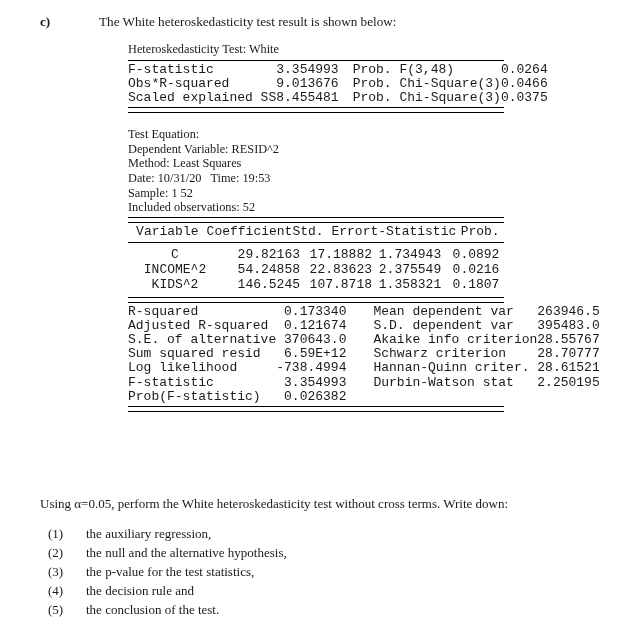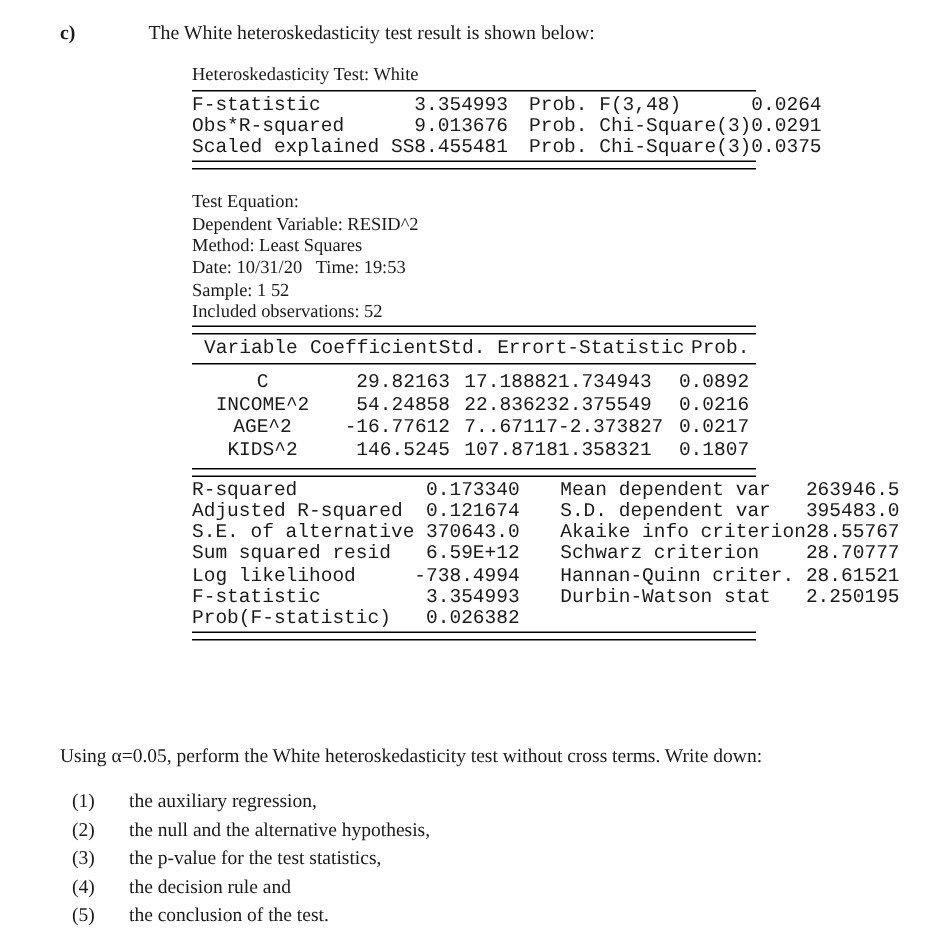--- a/index.html
+++ b/index.html
@@ -90,21 +90,21 @@
     margin-bottom: 1px;
   }
   .ev-info div { white-space: pre; }
 
   
   .t-coef td, .t-coef th { line-height: 14.6px; }
   .t-coef .h { text-align: center; }
   .t-coef td.v1 { text-align: center; width: 94px; }
   .t-coef td.v2 { text-align: right;  width: 78px; }
   .t-coef td.v3 { text-align: right;  width: 72px; }
-  .t-coef td.v4 { text-align: left;  width: 76px; }
+  .t-coef td.v4 { text-align: center;  width: 76px; }
   .t-coef td.v5 { text-align: center;  width: 56px; }
   .t-coef .hdrrow td { padding-bottom: 1px; }
   .t-coef .bodyrow td { padding-top: 0.5px; }
 
   
   .t-stats td.s1 { text-align: left;  width: 116px; }
   .t-stats td.s2 { text-align: right; width: 70px; padding-right: 27px; }
   .t-stats td.s3 { text-align: left;  width: 127px; }
   .t-stats td.s4 { text-align: right; width: 60px; }
   .gap-xs { height: 2px; }
@@ -159,21 +159,21 @@
         <tr>
           <td class="c1">F-statistic</td>
           <td class="c2">3.354993</td>
           <td class="c3">Prob. F(3,48)</td>
           <td class="c4">0.0264</td>
         </tr>
         <tr>
           <td class="c1">Obs*R-squared</td>
           <td class="c2">9.013676</td>
           <td class="c3">Prob. Chi-Square(3)</td>
-          <td class="c4">0.0291</td>
+          <td class="c4">0.0466</td>
         </tr>
         <tr>
           <td class="c1">Scaled explained SS</td>
           <td class="c2">8.455481</td>
           <td class="c3">Prob. Chi-Square(3)</td>
           <td class="c4">0.0375</td>
         </tr>
       </tbody>
   </table>
 
@@ -215,27 +215,20 @@
           <td class="v5">0.0892</td>
         </tr>
         <tr class="bodyrow">
           <td class="v1">INCOME^2</td>
           <td class="v2">54.24858</td>
           <td class="v3">22.83623</td>
           <td class="v4">2.375549</td>
           <td class="v5">0.0216</td>
         </tr>
         <tr class="bodyrow">
-          <td class="v1">AGE^2</td>
-          <td class="v2">-16.77612</td>
-          <td class="v3">7..67117</td>
-          <td class="v4">-2.373827</td>
-          <td class="v5">0.0217</td>
-        </tr>
-        <tr class="bodyrow">
           <td class="v1">KIDS^2</td>
           <td class="v2">146.5245</td>
           <td class="v3">107.8718</td>
           <td class="v4">1.358321</td>
           <td class="v5">0.1807</td>
         </tr>
       </tbody>
   </table>
 
   <div class="gap-xs"></div>

